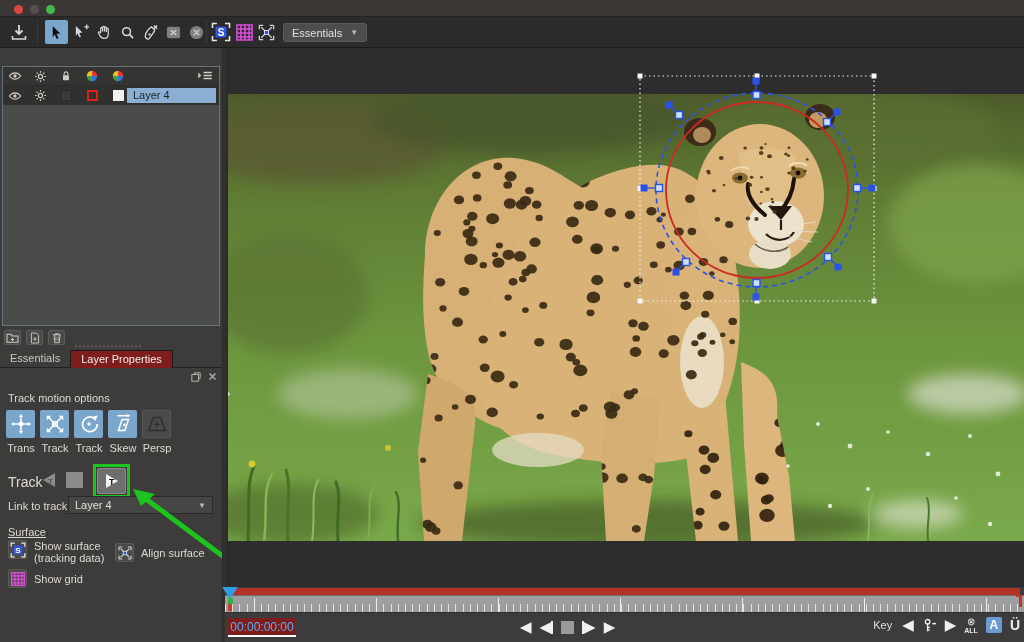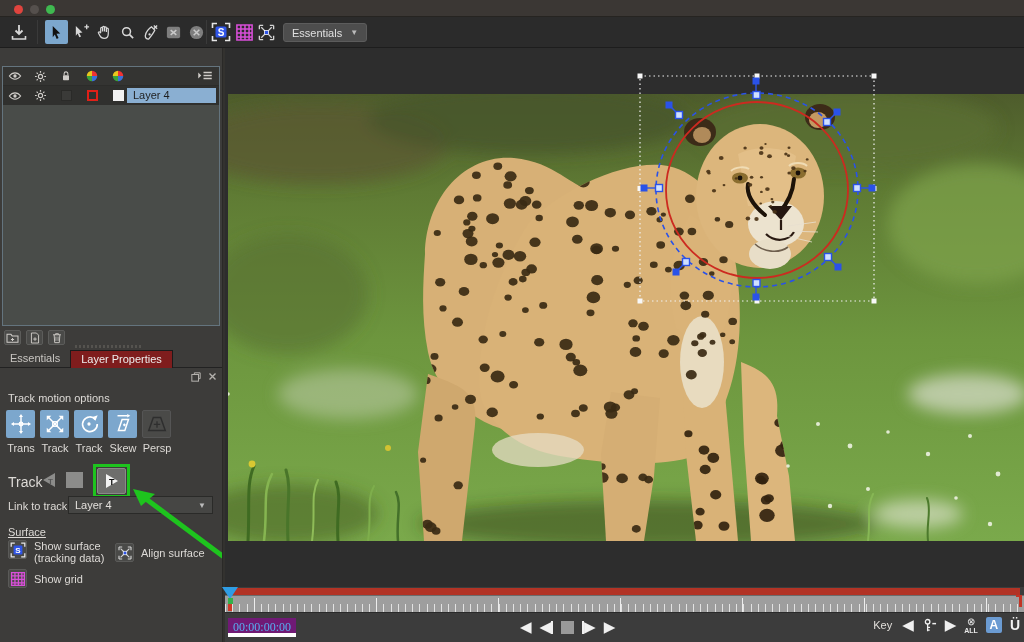--- a/index.html
+++ b/index.html
@@ -112,23 +112,23 @@
   .ruler-endcap { position:absolute; right:2px; top:8px; width:6px; height:12px;
     border-right:3px solid #c33425; border-top:2px solid #c33425; }
   .playhead { position:absolute; left:-3px; top:0px; width:0; height:0;
     border-left:8px solid transparent; border-right:8px solid transparent; border-top:12px solid #2f9de4; }
   .inmark-g { position:absolute; left:3px; top:11px; width:5px; height:6px; background:#34b04a; }
   .inmark-r { position:absolute; left:3px; top:17px; width:4px; height:7px; background:#d03a28; }
 
   
   .bottombar { position:absolute; left:225px; top:612px; width:799px; height:30px; background:#3c3c3c;
     border-top:1px solid #2a2a2a; }
-  .timecode { position:absolute; left:3px; top:5px; width:68px; height:19px; background:#701a75;
-    color:#57aef0; font-size:12px; font-family:Liberation Serif, serif; text-align:center;
-    padding-top:2px; border-bottom:4px solid #ffffff; }
+  .timecode { position:absolute; left:3px; top:5px; width:68px; height:19px; background:#7f1d1d;
+    color:#57aef0; font-size:12px; font-family:Liberation Sans, sans-serif; text-align:center;
+    padding-top:2px; border-bottom:2px solid #ffffff; }
   .transport { position:absolute; left:295px; top:4px; display:flex; gap:8px; align-items:center; }
   .tpbtn { color:#f0f0f0; font-size:15px; line-height:20px; display:flex; align-items:center; }
   .tpbtn .bar { width:2px; height:13px; background:#f0f0f0; }
   .tpbtn .stopsq { width:13px; height:13px; background:#9a9a9a; }
   .keycluster { position:absolute; right:4px; top:3px; display:flex; align-items:center; gap:8px; }
   .key-label { color:#e0ddd9; font-size:11px; margin-right:2px; }
   .kc-arrow { color:#f0f0f0; font-size:15px; }
   .all-stack { display:flex; flex-direction:column; align-items:center; color:#e8e8e8; line-height:1; }
   .all-stack .circ { font-size:10px; }
   .all-stack .all-t { font-size:7px; font-weight:bold; }

